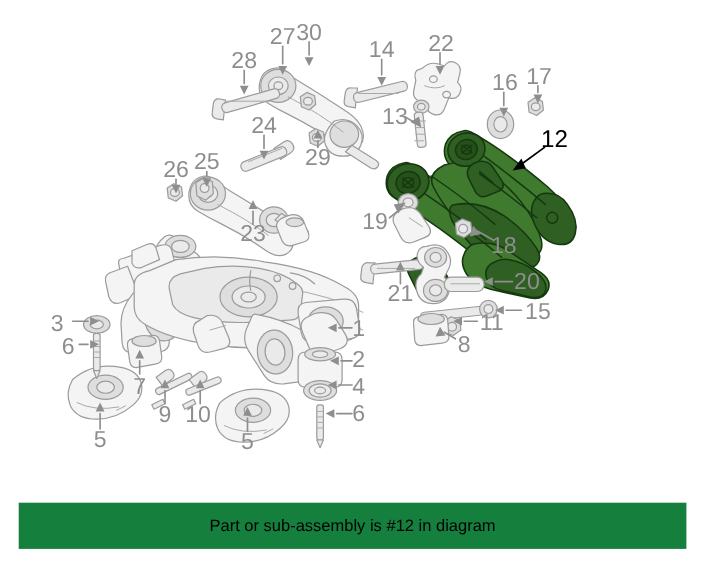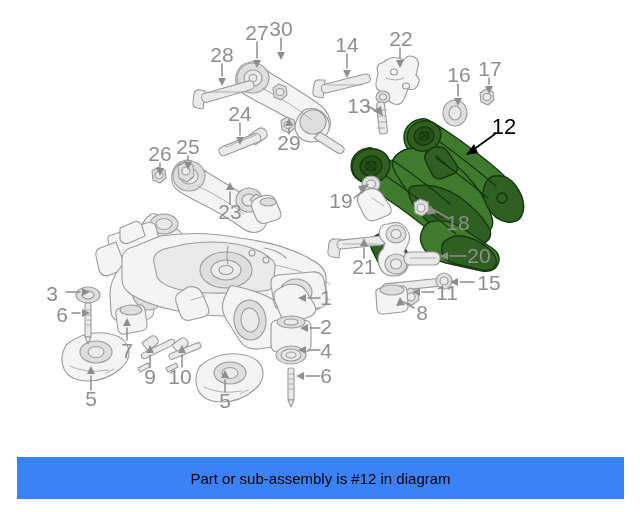--- a/index.html
+++ b/index.html
@@ -37,21 +37,21 @@
     height: 450px;
   }
 
   
   #notice-banner {
     position: absolute;
     left: 17px;
     top: 457px;
     width: 607px;
     height: 42px;
-    background: #3b82f6;
+    background: #15803d;
     display: flex;
     flex-direction: column;
     align-items: center;
     justify-content: center;
     box-sizing: border-box;
   }
   .banner-line {
     color: #000000;
     font-family: "Liberation Sans", sans-serif;
     font-size: 15px;

